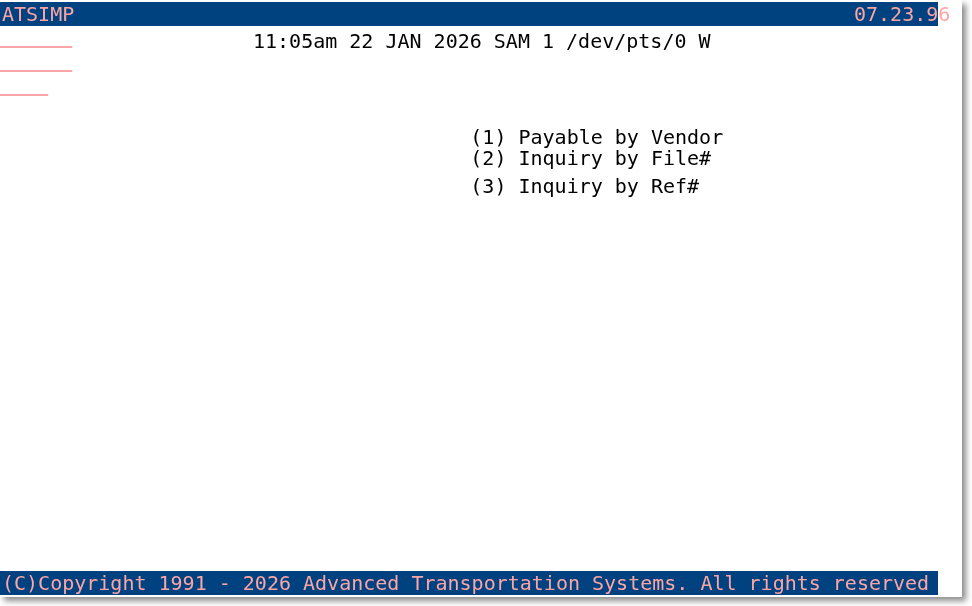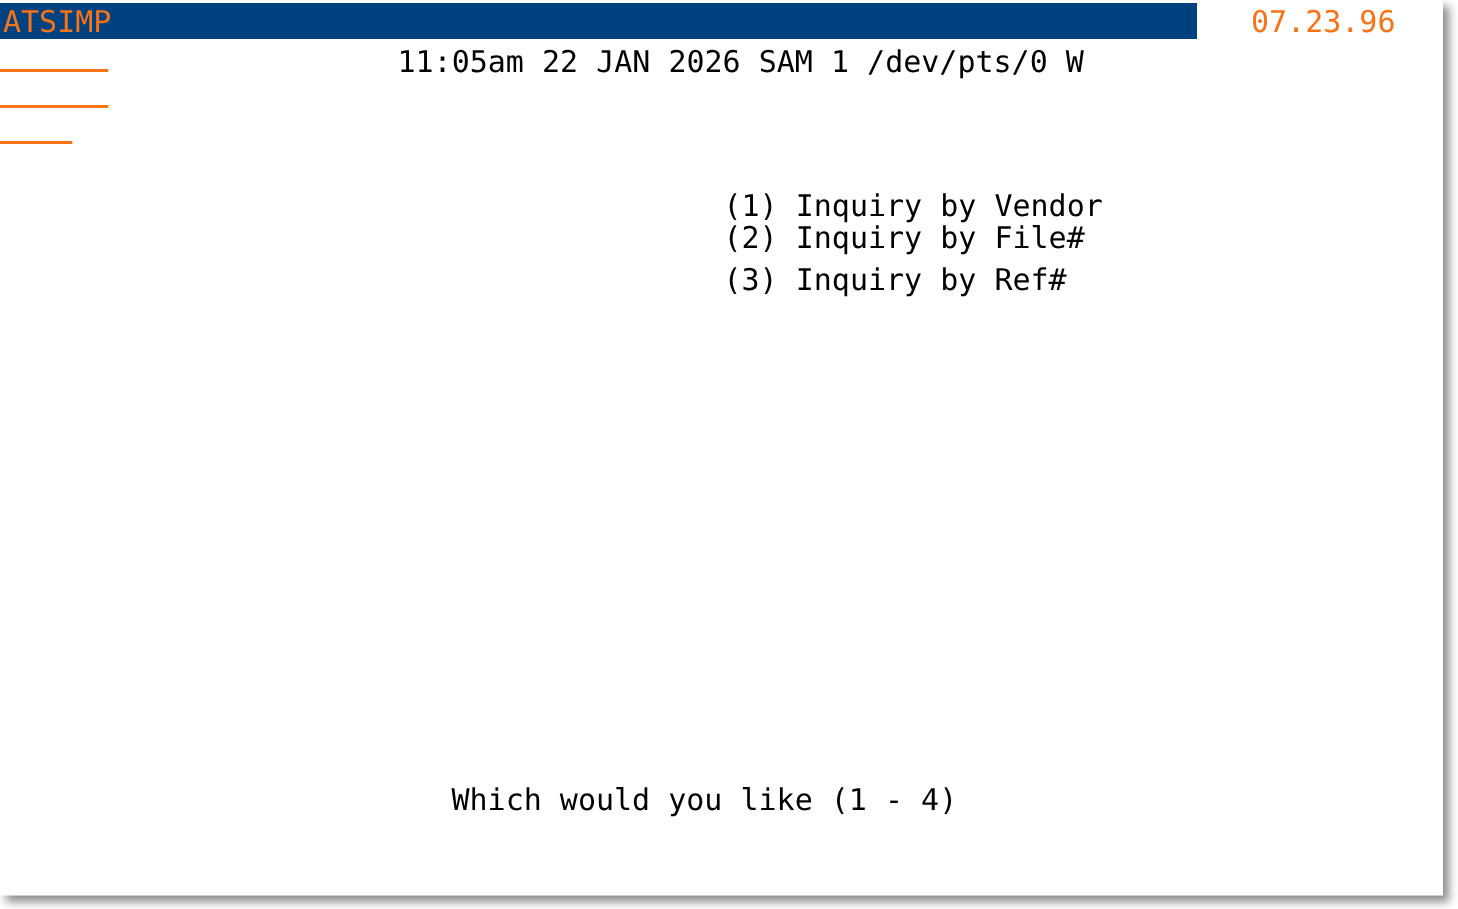--- a/index.html
+++ b/index.html
@@ -26,60 +26,61 @@
       width: 938px;
       height: 594px;
       font-family: "DejaVu Sans Mono", "Liberation Mono", monospace;
       font-size: 20px;
       color: #000000;
       white-space: pre;
     }
     .bar {
       position: absolute;
       left: 0;
-      width: 798px;
+      width: 938px;
       height: 24px;
       background: #00417f;
-      color: #f97316;
+      color: #fca5a5;
       line-height: 24px;
       text-decoration: underline;
     }
     .bar.top { top: 0; }
     .bar.bottom { top: 569px; }
     .bar span { position: absolute; top: 0; }
     .row {
       position: absolute;
       line-height: 24px;
       height: 24px;
-      margin-left: 12px;
     }
     .menu-item { cursor: pointer; }
   </style>
 </head>
 <body>
 
 <div class="window">
   <div class="term">
 
     <div class="bar top">
       <span style="left:2px;">ATSIMP</span>
-      <span style="left:834px;">07.23.96</span>
+      <span style="left:854px;">07.23.96</span>
     </div>
 
     <div class="row" style="top:27px; left:253px;">11:05am 22 JAN 2026 SAM 1 /dev/pts/0 W</div>
 
     <div>
       <div class="row menu-item" style="top:99px; left:374px;">
-        <span>(1)</span> <span>Inquiry by Vendor</span>
+        <span>(1)</span> <span>Payable by Vendor</span>
       </div>
       <div class="row menu-item" style="top:120px; left:374px;">
         <span>(2)</span> <span>Inquiry by File#</span>
       </div>
       <div class="row menu-item" style="top:148px; left:374px;">
         <span>(3)</span> <span>Inquiry by Ref#</span>
       </div>
     </div>
 
-    <div class="row" style="top:519px; left:289px;">Which would you like (1 - 4)</div>
 
+    <div class="bar bottom">
+      <span style="left:2px;">(C)Copyright 1991 - 2026 Advanced Transportation Systems. All rights reserved</span>
+    </div>
 
   </div>
 </div>
 
 </body></html>

